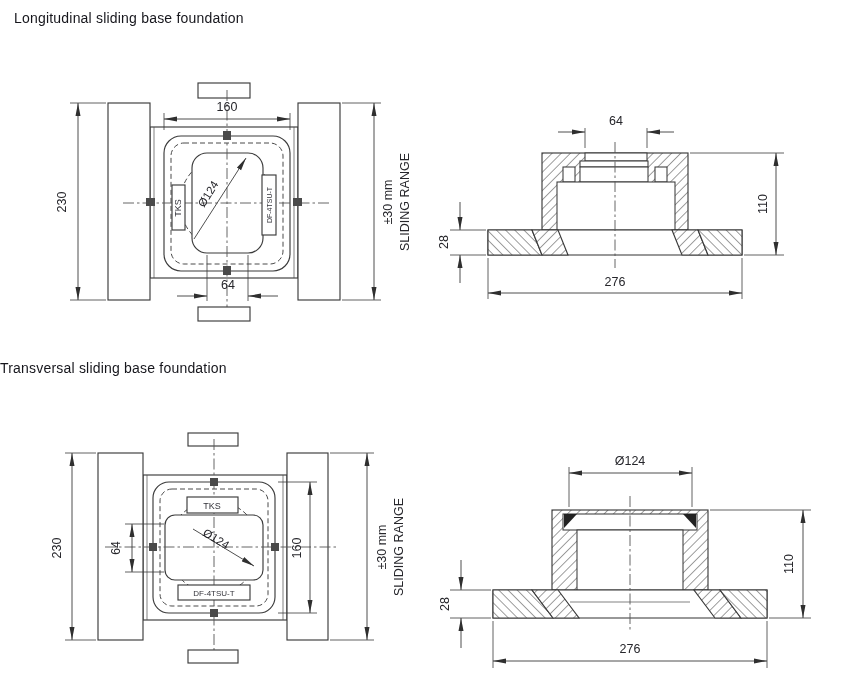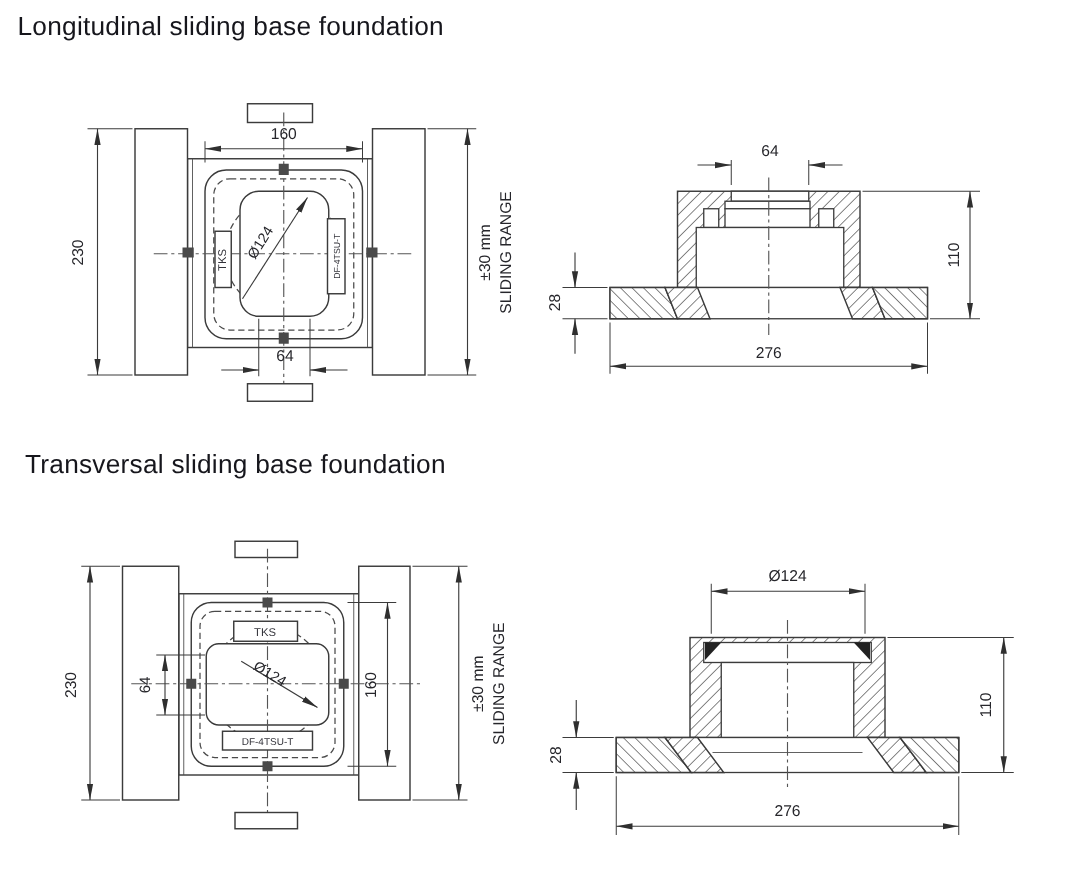--- a/index.html
+++ b/index.html
@@ -1,18 +1,18 @@
 <!DOCTYPE html>
 <html><head>
 <meta charset="utf-8">
 <style>
   html,body{margin:0;padding:0;background:#fff;}
   #canvas{position:relative;width:854px;height:700px;background:#ffffff;overflow:hidden;
           font-family:"Liberation Sans",sans-serif;}
-  .title{position:absolute;font-size:21px;font-weight:400;color:#16161c;letter-spacing:.2px;}
+  .title{position:absolute;font-size:14px;font-weight:400;color:#16161c;letter-spacing:.2px;}
   .fig{position:absolute;}
   svg{overflow:visible;}
   .ln{stroke:#3b3b3b;stroke-width:1.15;fill:#ffffff;}
   .thin{stroke:#4a4a4a;stroke-width:.7;fill:none;}
   .dash{stroke:#4a4a4a;stroke-width:1;fill:none;stroke-dasharray:5 3;}
   .cline{stroke:#555;stroke-width:.9;fill:none;stroke-dasharray:11 3 2.5 3;}
   .dimln{stroke:#3b3b3b;stroke-width:.9;fill:none;}
   .extln{stroke:#3b3b3b;stroke-width:.8;fill:none;}
   .hatchA{fill:url(#h45);stroke:#3b3b3b;stroke-width:1.15;}
   .hatchB{fill:url(#h135);stroke:#3b3b3b;stroke-width:1.15;}
@@ -167,21 +167,21 @@
     </g>
     <g>
       <line class="extln" x1="58" y1="158" x2="58" y2="199"></line>
       <line class="extln" x1="312" y1="158" x2="312" y2="199"></line>
       <line class="dimln" x1="58" y1="193" x2="312" y2="193" marker-start="url(#mA)" marker-end="url(#mA)"></line>
       <text class="dim" x="185" y="186" text-anchor="middle">276</text>
     </g>
   </svg>
   </div>
 
-  <div class="title" style="left:20px;top:360px;">Transversal sliding base foundation</div>
+  <div class="title" style="left:0;top:360px;">Transversal sliding base foundation</div>
 
   <div class="fig" style="left:45px;top:415px;">
   <svg width="374" height="262" viewBox="0 0 374 262">
     <g>
       <rect class="ln" x="143" y="18" width="50" height="13"></rect>
     </g>
     <g>
       <rect class="ln" x="98" y="60" width="144" height="145"></rect>
       <line class="thin" x1="102" y1="60" x2="102" y2="205"></line>
       <line class="thin" x1="238" y1="60" x2="238" y2="205"></line>

